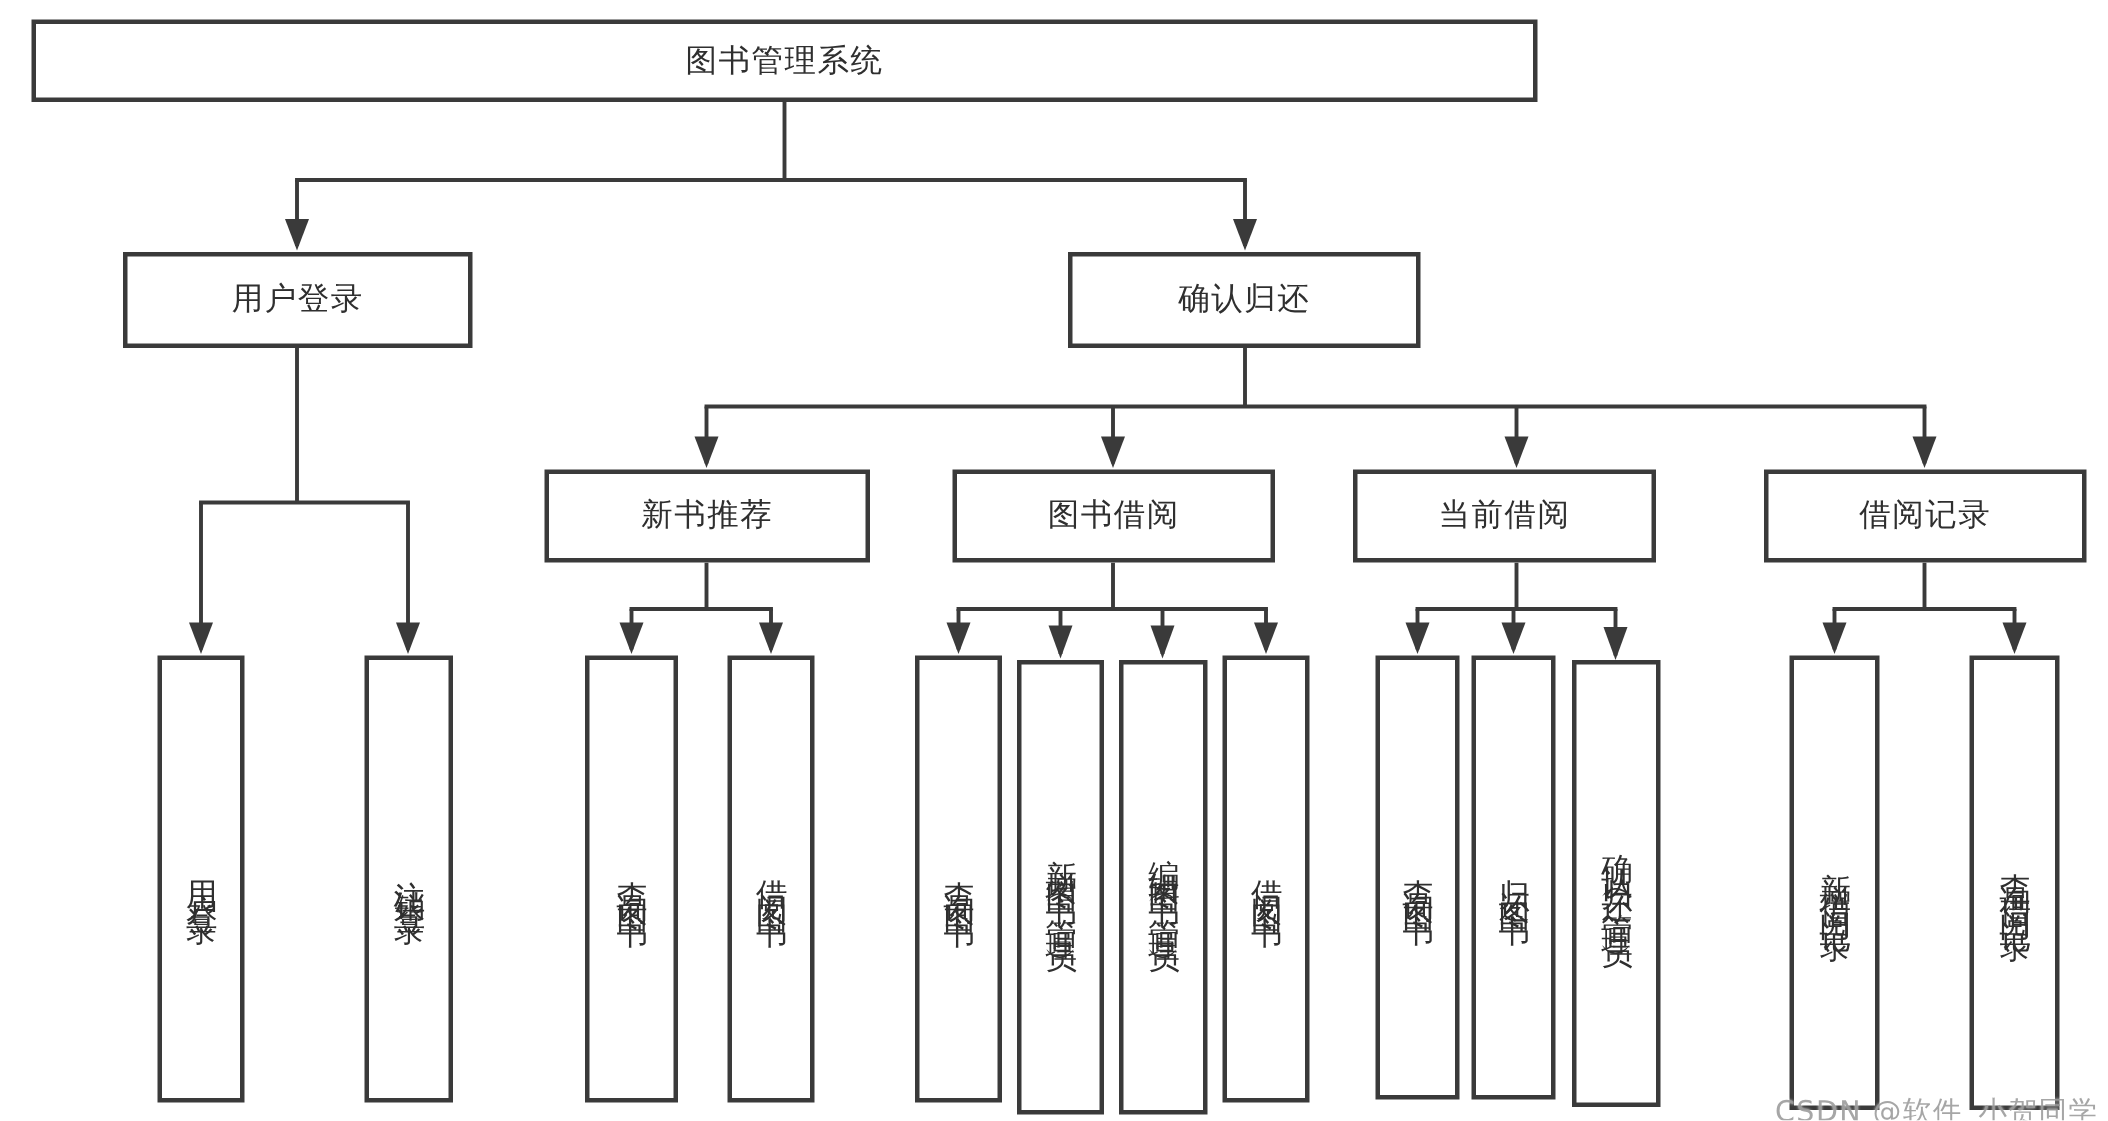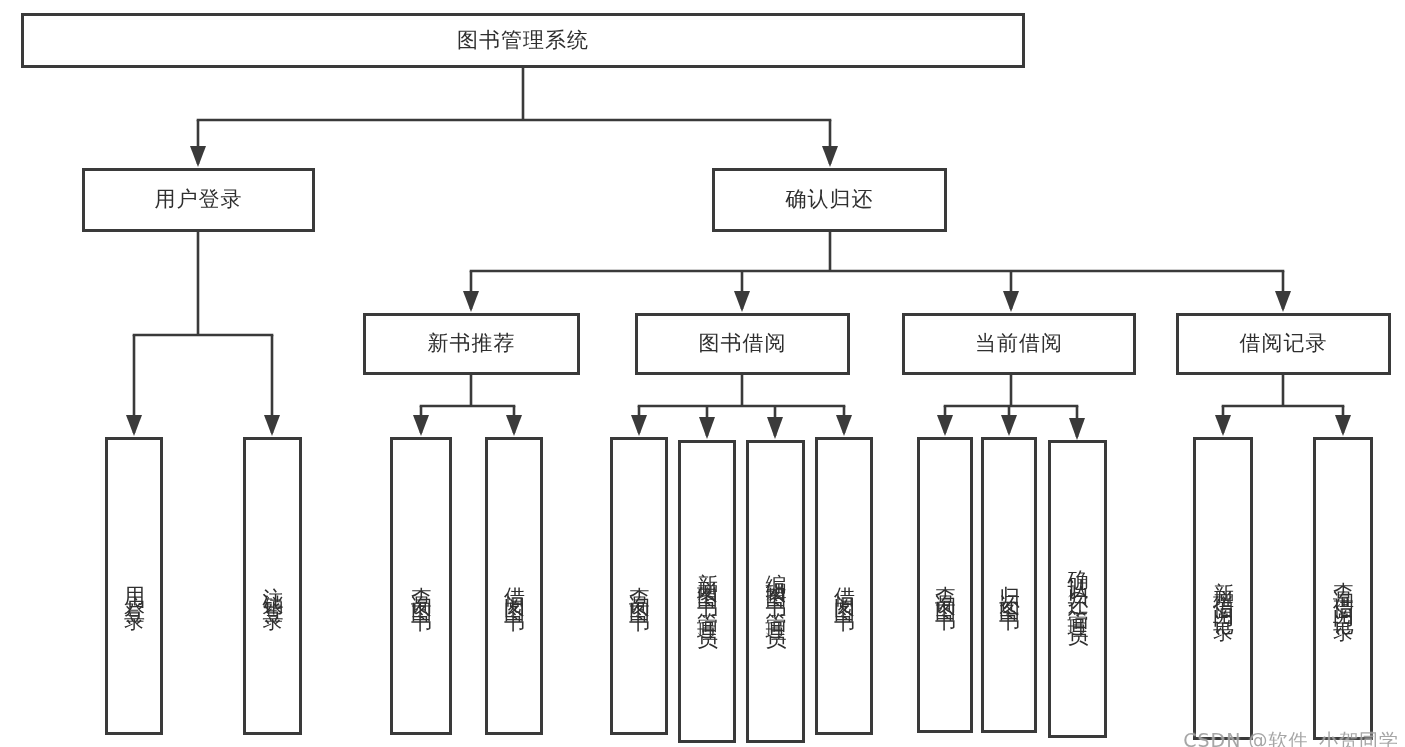--- a/index.html
+++ b/index.html
@@ -93,21 +93,21 @@
     <polygon points="1335,415 1351,415 1343,436"></polygon>
   </svg>
 
   <div class="node" style="left:21px;top:13px;width:1004px;height:55px;">图书管理系统</div>
 
   <div class="node" style="left:82px;top:168px;width:233px;height:64px;">用户登录</div>
   <div class="node" style="left:712px;top:168px;width:235px;height:64px;">确认归还</div>
 
   <div class="node" style="left:363px;top:313px;width:217px;height:62px;">新书推荐</div>
   <div class="node" style="left:635px;top:313px;width:215px;height:62px;">图书借阅</div>
-  <div class="node" style="left:902px;top:313px;width:234px;height:62px;">当前借阅</div>
+  <div class="node" style="left:902px;top:313px;width:202px;height:62px;">当前借阅</div>
   <div class="node" style="left:1176px;top:313px;width:215px;height:62px;">借阅记录</div>
 
   <div class="node v" style="left:105px;top:437px;width:58px;height:298px;">用户登录</div>
   <div class="node v" style="left:243px;top:437px;width:59px;height:298px;">注销登录</div>
 
   <div class="node v" style="left:390px;top:437px;width:62px;height:298px;">查询图书</div>
   <div class="node v" style="left:485px;top:437px;width:58px;height:298px;">借阅图书</div>
 
   <div class="node v" style="left:610px;top:437px;width:58px;height:298px;">查询图书</div>
   <div class="node v" style="left:678px;top:440px;width:58px;height:303px;">新增图书（管理员）</div>

